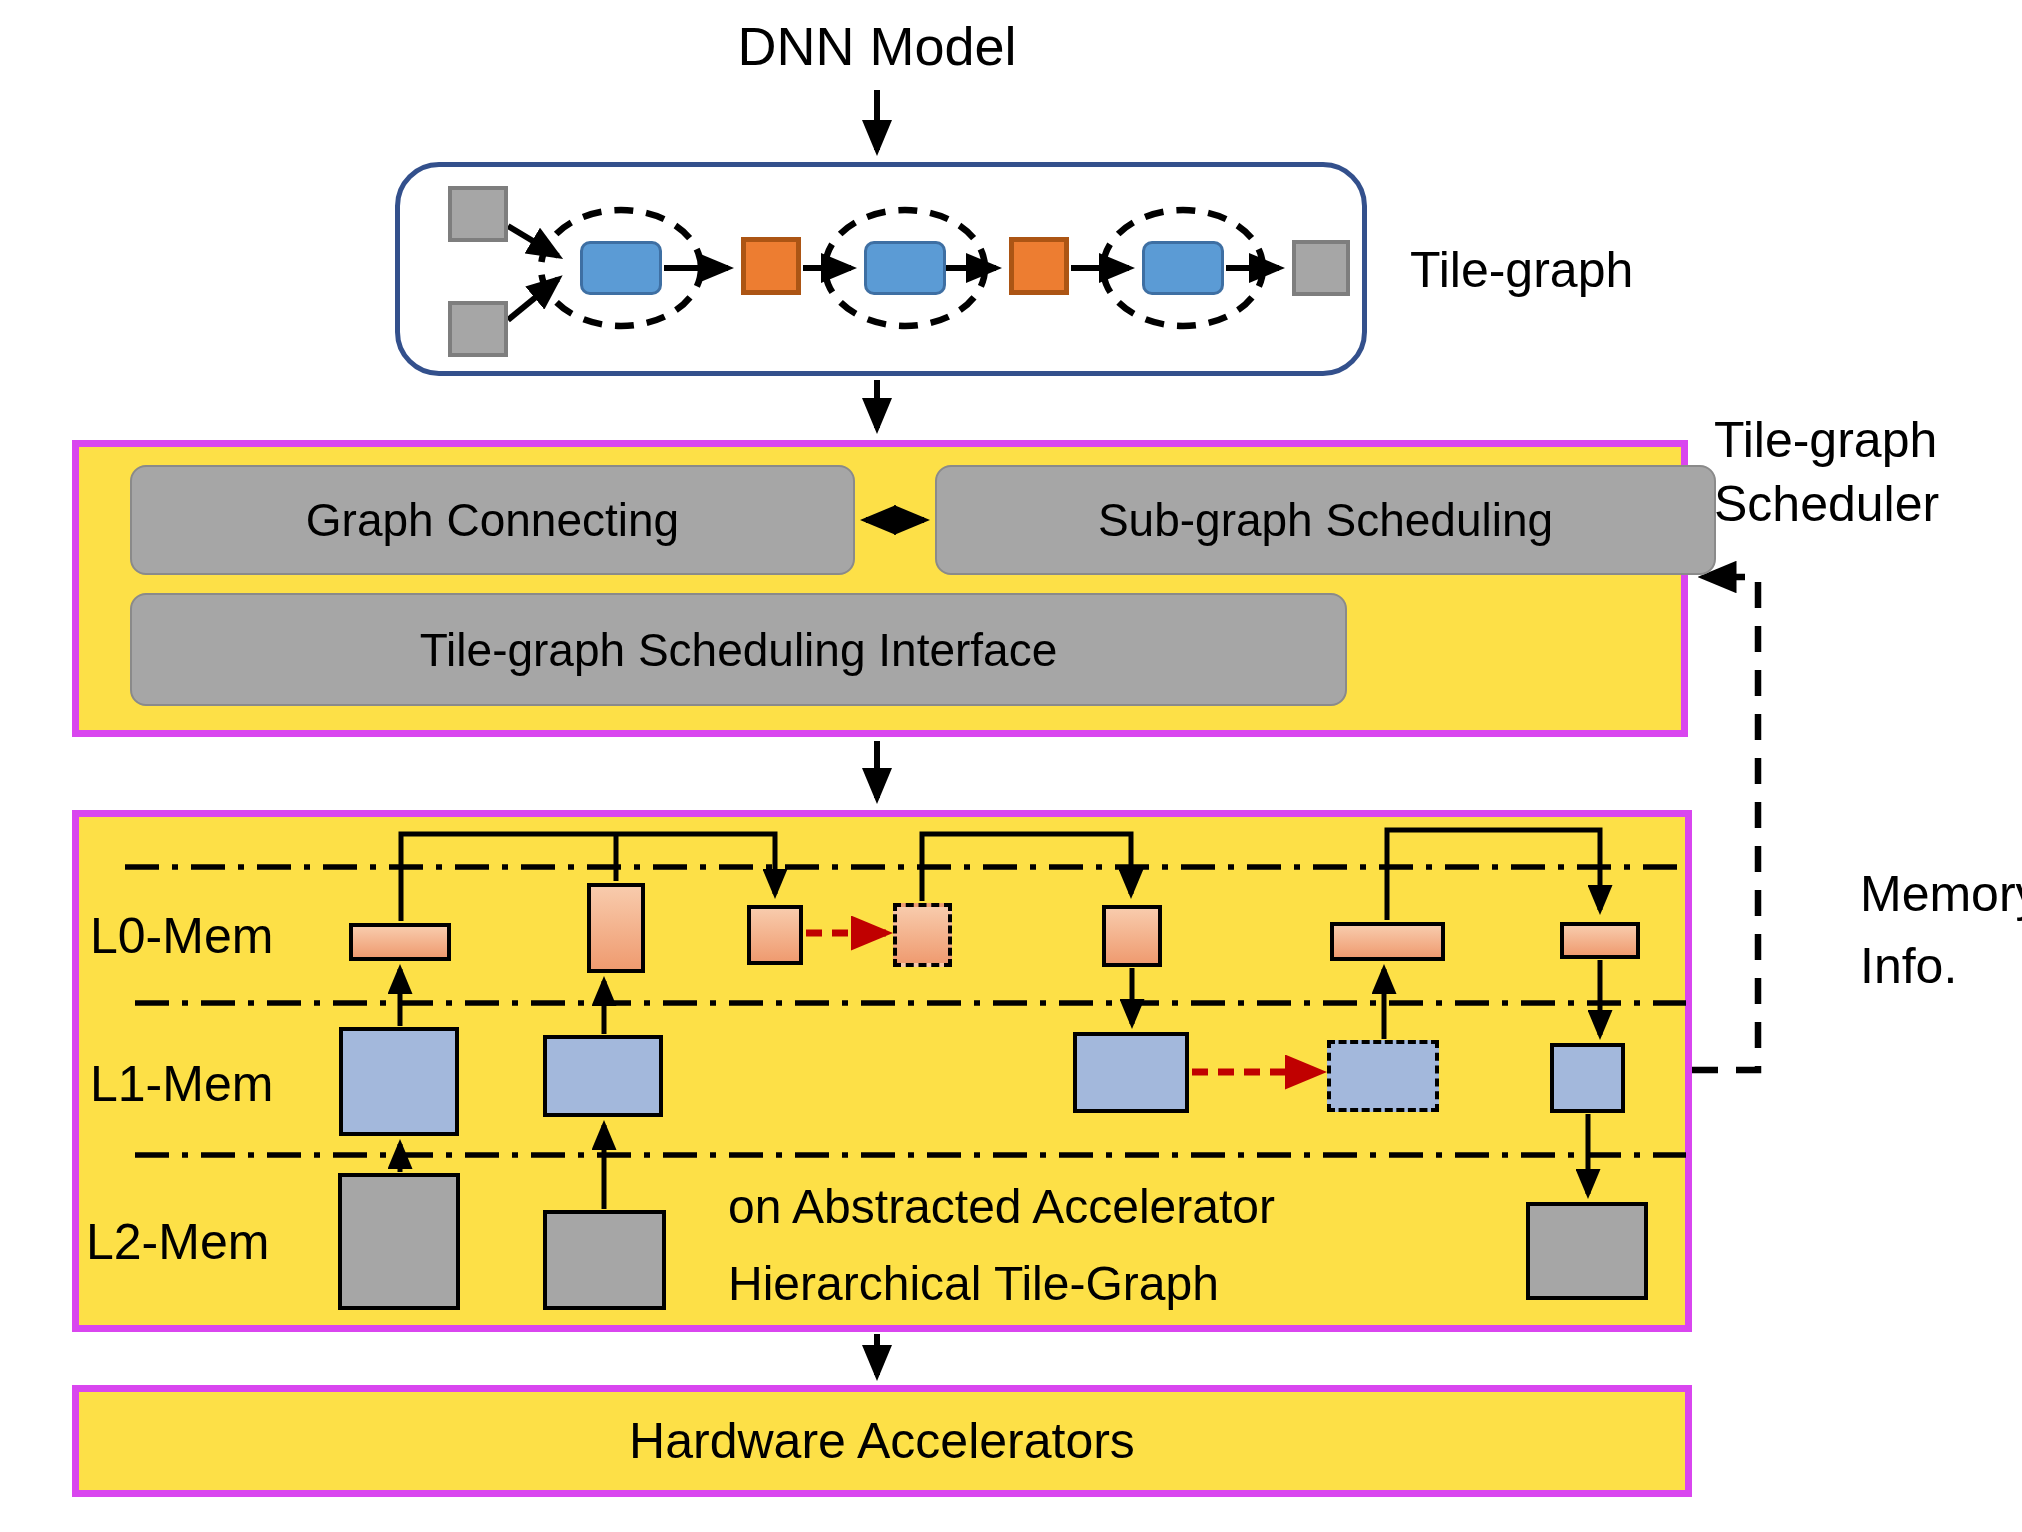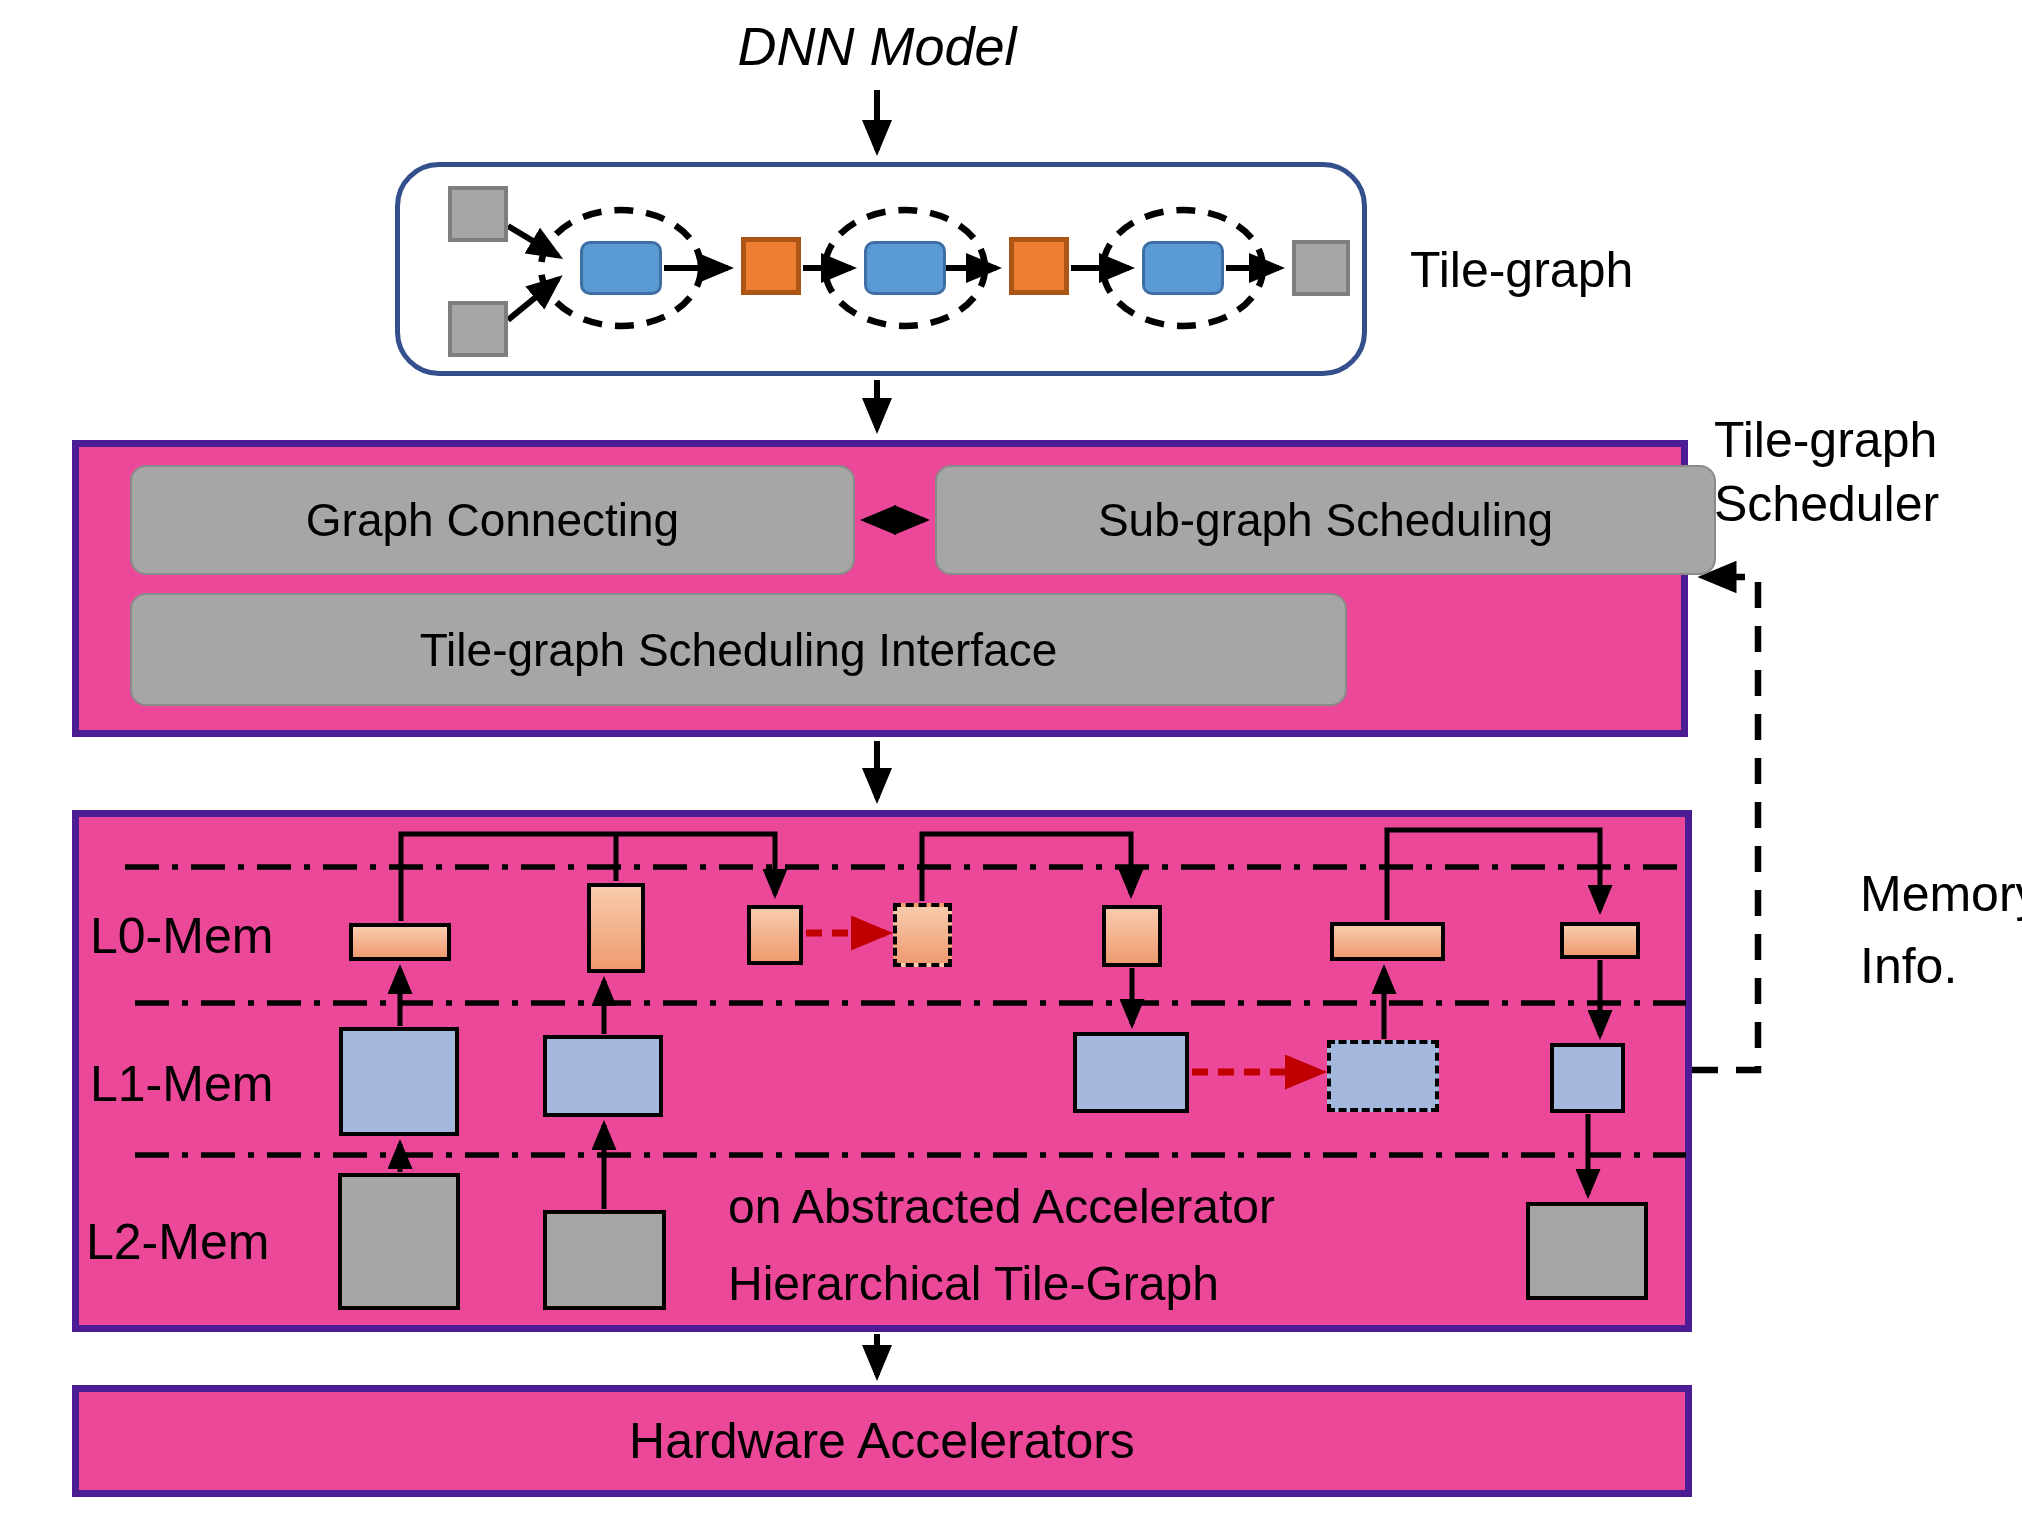--- a/index.html
+++ b/index.html
@@ -10,21 +10,21 @@
   svg.overlay{position:absolute;left:0;top:0;width:2022px;height:1532px;z-index:1;}
   .node{position:absolute;box-sizing:border-box;z-index:2;}
 
   
   .tg-box{left:395px;top:162px;width:972px;height:214px;border:5px solid #33508C;border-radius:44px;background:#fff;z-index:0;}
   .gray-sq{background:#A6A6A6;border:4px solid #7E7E7E;}
   .blue-node{background:#5B9BD5;border:3px solid #3E6FA3;border-radius:10px;}
   .orange-node{background:#ED7D31;border:5px solid #AC5514;}
 
   
-  .big-frame{border:7px solid #4c1d95;background:#ec4899;z-index:0;}
+  .big-frame{border:7px solid #d946ef;background:#fde047;z-index:0;}
   .mod{background:#A6A6A6;border:2px solid #8A8A8A;border-radius:16px;
        display:flex;align-items:center;justify-content:center;
        font-size:46px;z-index:2;}
 
   
   .salmon{background:linear-gradient(180deg,#F8CBAC 0%,#EF9B70 100%);border:4px solid #000;}
   .salmon.dashed{border:4px dashed #000;}
   .l1blue{background:#A3B8DC;border:4px solid #000;}
   .l1blue.dashed{border:4px dashed #000;}
   .l2gray{background:#A6A6A6;border:4px solid #000;}
@@ -81,21 +81,21 @@
   <path d="M1384,1039 L1384,969" stroke="#000" stroke-width="5" fill="none" marker-end="url(#mArrow)"></path>
   <path d="M1600,960 L1600,1035" stroke="#000" stroke-width="5" fill="none" marker-end="url(#mArrow)"></path>
   <path d="M1588,1114 L1588,1194" stroke="#000" stroke-width="5" fill="none" marker-end="url(#mArrow)"></path>
 
   <path d="M806,933 L886,933" stroke="#C00000" stroke-width="7" stroke-dasharray="16 10" fill="none" marker-end="url(#mArrowRed)"></path>
   <path d="M1192,1072 L1320,1072" stroke="#C00000" stroke-width="7" stroke-dasharray="16 10" fill="none" marker-end="url(#mArrowRed)"></path>
 
   <path d="M1692,1070 L1758,1070 L1758,577 L1704,577" stroke="#000" stroke-width="6.5" stroke-dasharray="26 18" fill="none" marker-end="url(#mArrow)"></path>
 </svg>
 
-<div class="lbl" style="left:660px;top:16px;width:434px;text-align:center;font-size:54px;font-style:italic;">DNN Model</div>
+<div class="lbl" style="left:660px;top:16px;width:434px;text-align:center;font-size:54px;">DNN Model</div>
 
 <div class="abs tg-box"></div>
 <div class="node gray-sq" style="left:448px;top:186px;width:60px;height:56px;"></div>
 <div class="node gray-sq" style="left:448px;top:301px;width:60px;height:56px;"></div>
 <div class="node blue-node" style="left:580px;top:241px;width:82px;height:54px;"></div>
 <div class="node orange-node" style="left:741px;top:237px;width:60px;height:58px;"></div>
 <div class="node blue-node" style="left:864px;top:241px;width:82px;height:54px;"></div>
 <div class="node orange-node" style="left:1009px;top:237px;width:60px;height:58px;"></div>
 <div class="node blue-node" style="left:1142px;top:241px;width:82px;height:54px;"></div>
 <div class="node gray-sq" style="left:1292px;top:240px;width:58px;height:56px;"></div>

